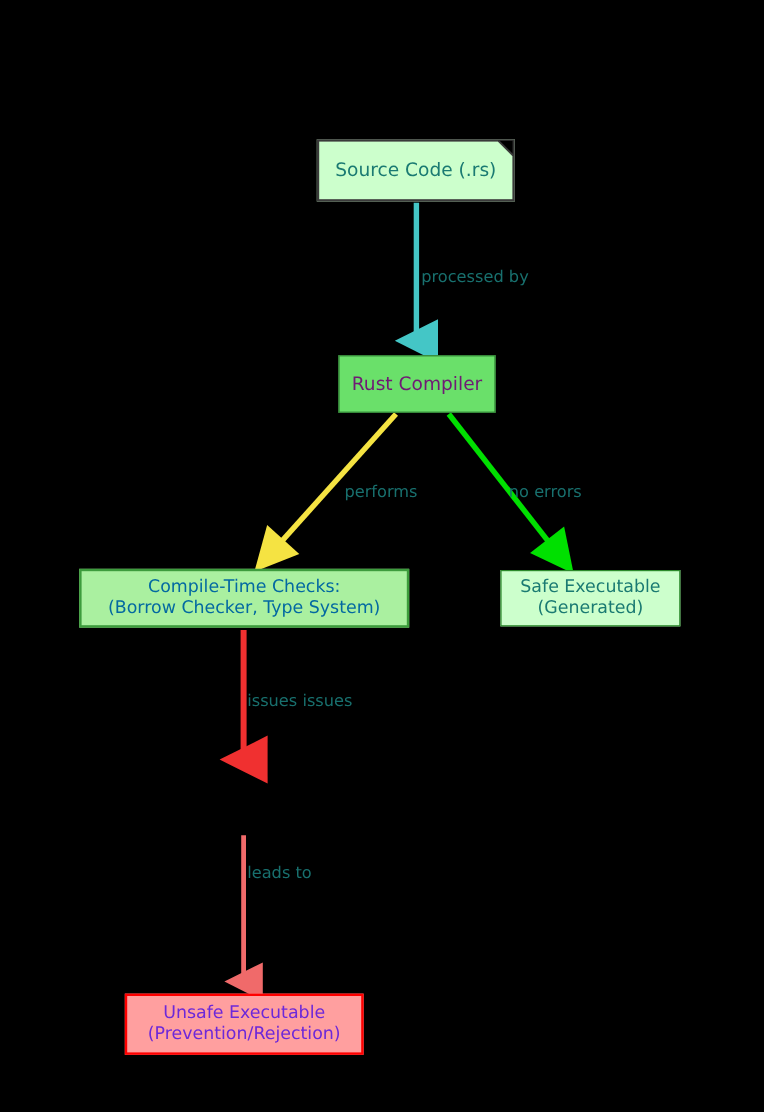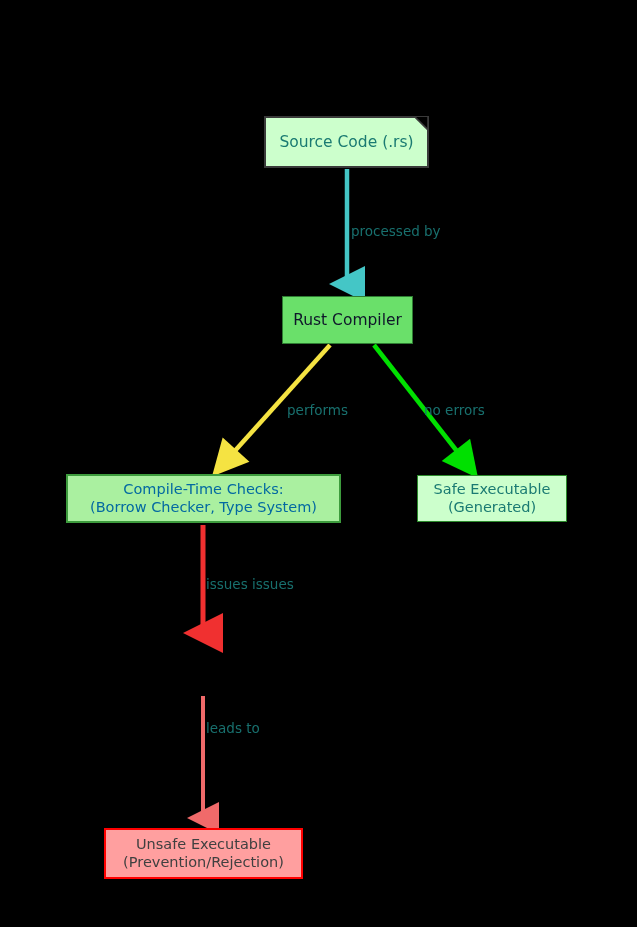--- a/index.html
+++ b/index.html
@@ -58,21 +58,21 @@
     height: 13px;
   }
   
   #node-compiler {
     left: 282px;
     top: 276px;
     width: 131px;
     height: 48px;
     background: #6ae06a;
     border: 1px solid #2e7d32;
-    color: #0f172a;
+    color: #701a75;
     font-size: 15.5px;
   }
   
   #node-checks {
     left: 66px;
     top: 454px;
     width: 275px;
     height: 49px;
     background: #aaf0a0;
     border: 2px solid #3d9c3d;
@@ -102,21 +102,21 @@
     font-size: 14.5px;
   }
   
   #node-unsafe {
     left: 104px;
     top: 808px;
     width: 199px;
     height: 51px;
     background: #ff9f9f;
     border: 2.5px solid #ff0000;
-    color: #404040;
+    color: #6d28d9;
     font-size: 14.5px;
   }
   .edge-label {
     position: absolute;
     color: #18706e;
     font-size: 13.5px;
     white-space: nowrap;
     font-family: "DejaVu Sans", sans-serif;
     text-align: right;
   }

